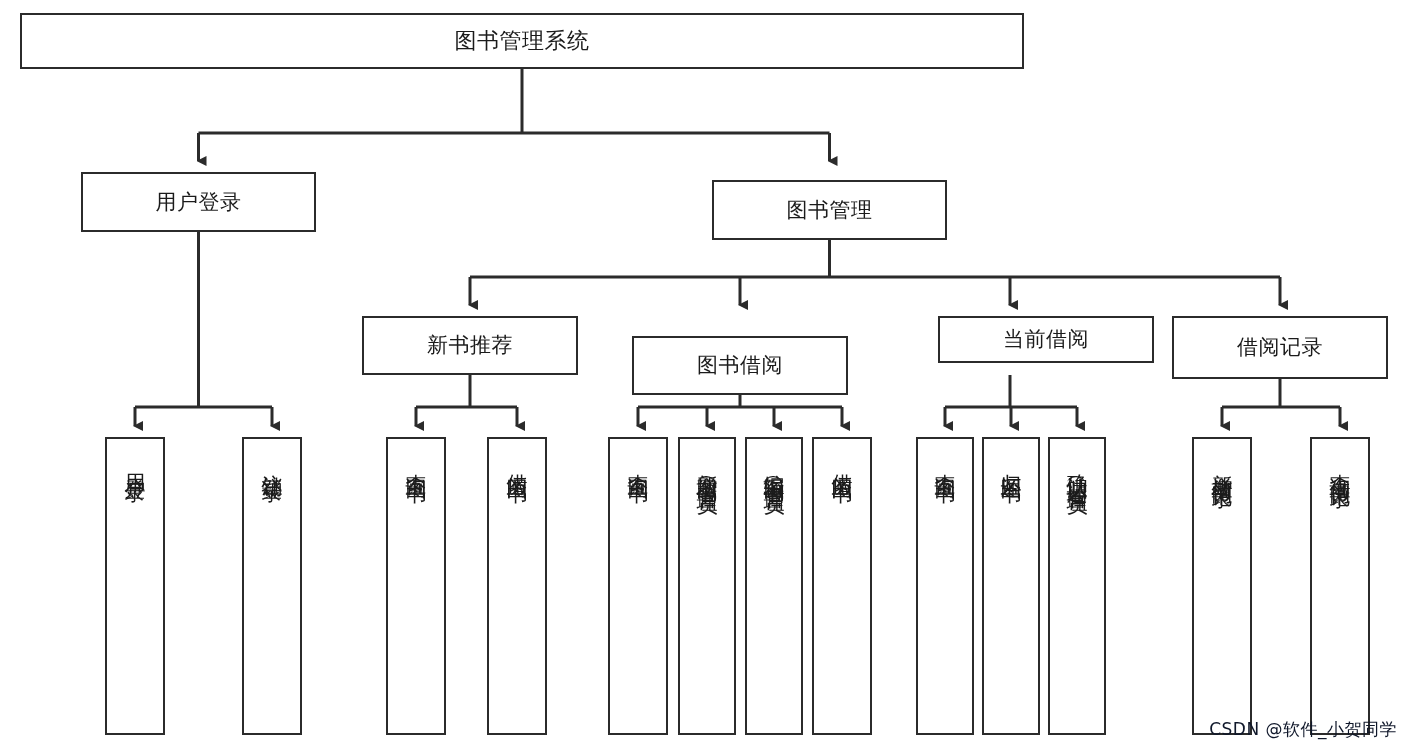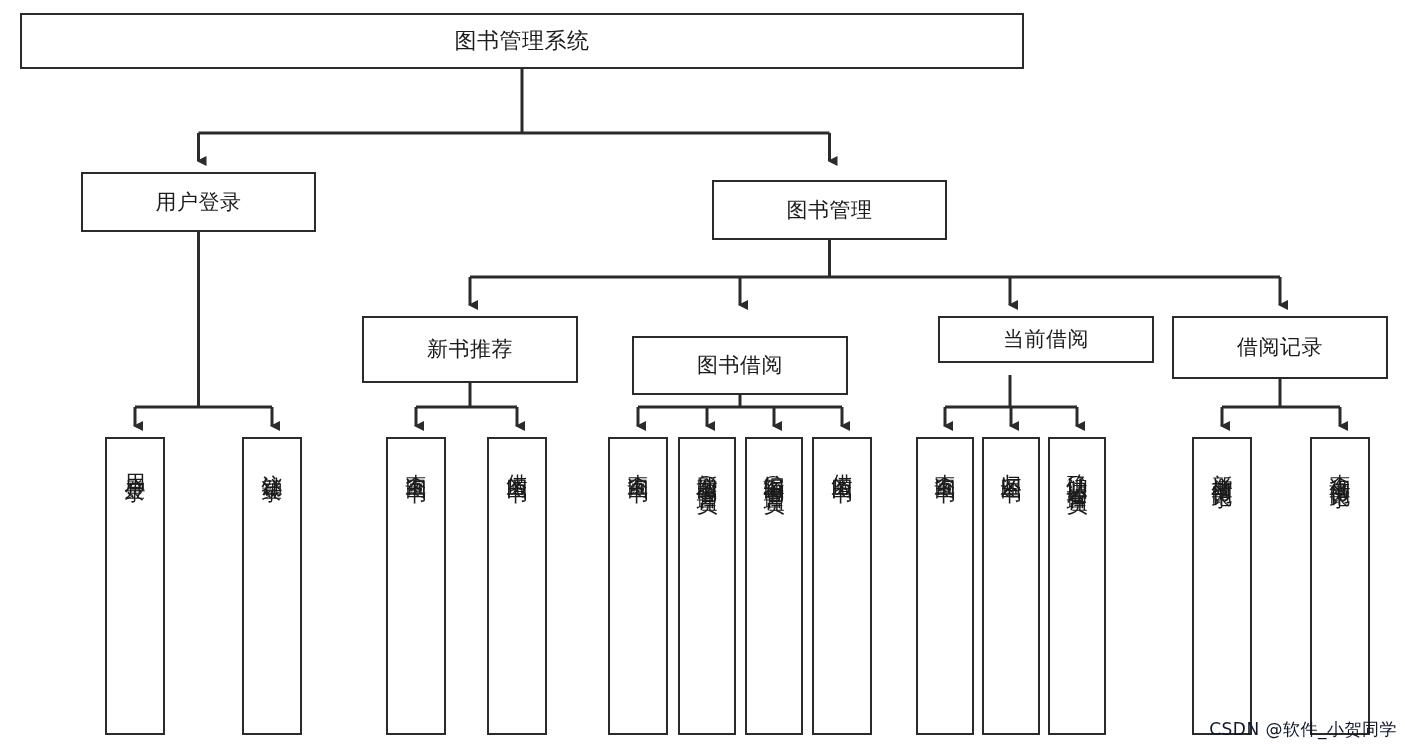--- a/index.html
+++ b/index.html
@@ -122,21 +122,21 @@
   <div id="nodes">
       <div class="node horizontal root" style="left: 20px; top: 13px; width: 1004px; height: 56px;">
         <span class="node-label">图书管理系统</span>
       </div>
       <div class="node horizontal" style="left: 81px; top: 172px; width: 235px; height: 60px;">
         <span class="node-label">用户登录</span>
       </div>
       <div class="node horizontal" style="left: 712px; top: 172px; width: 235px; height: 60px; margin-top: 8px;">
         <span class="node-label">图书管理</span>
       </div>
-      <div class="node horizontal" style="left: 362px; top: 316px; width: 216px; height: 67px;">
+      <div class="node horizontal" style="left: 362px; top: 316px; width: 216px; height: 59px;">
         <span class="node-label">新书推荐</span>
       </div>
       <div class="node horizontal" style="left: 632px; top: 316px; width: 216px; height: 59px; margin-top: 20px;">
         <span class="node-label">图书借阅</span>
       </div>
       <div class="node horizontal" style="left: 938px; top: 316px; width: 216px; height: 47px;">
         <span class="node-label">当前借阅</span>
       </div>
       <div class="node horizontal" style="left: 1172px; top: 316px; width: 216px; height: 63px;">
         <span class="node-label">借阅记录</span>

